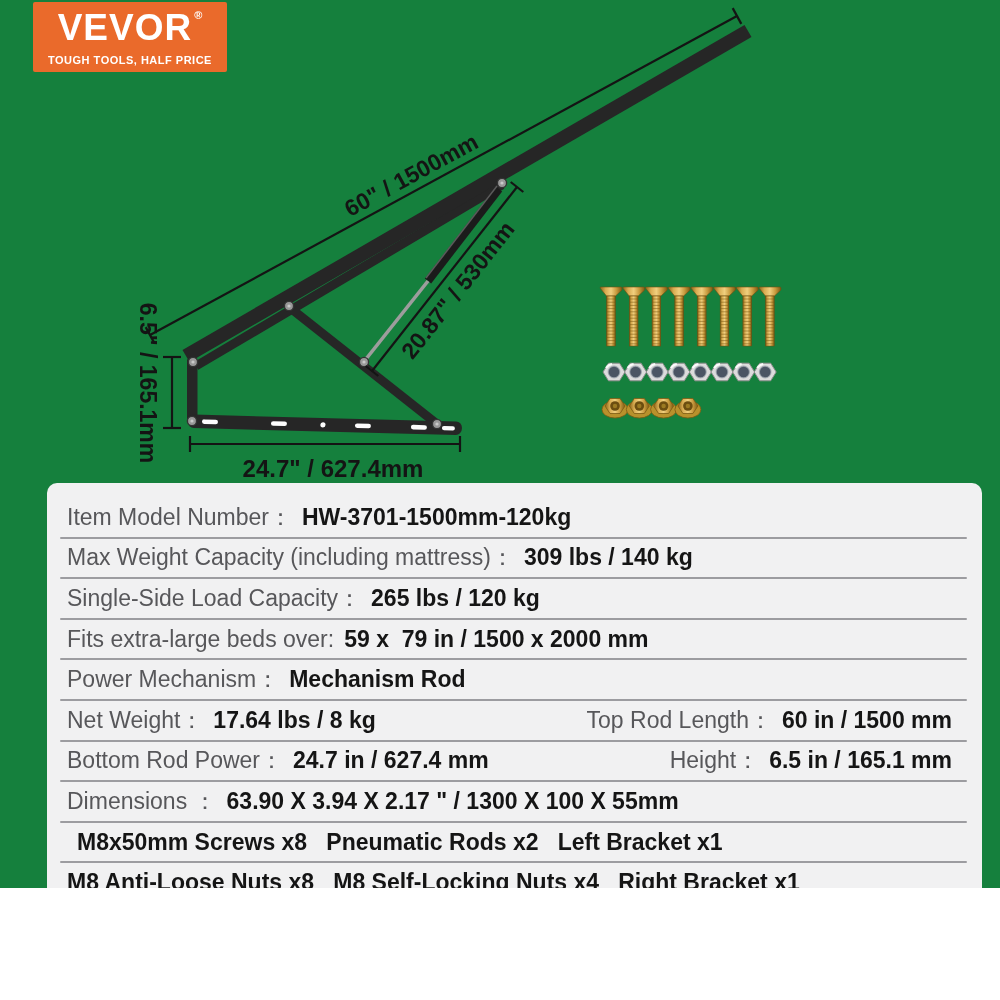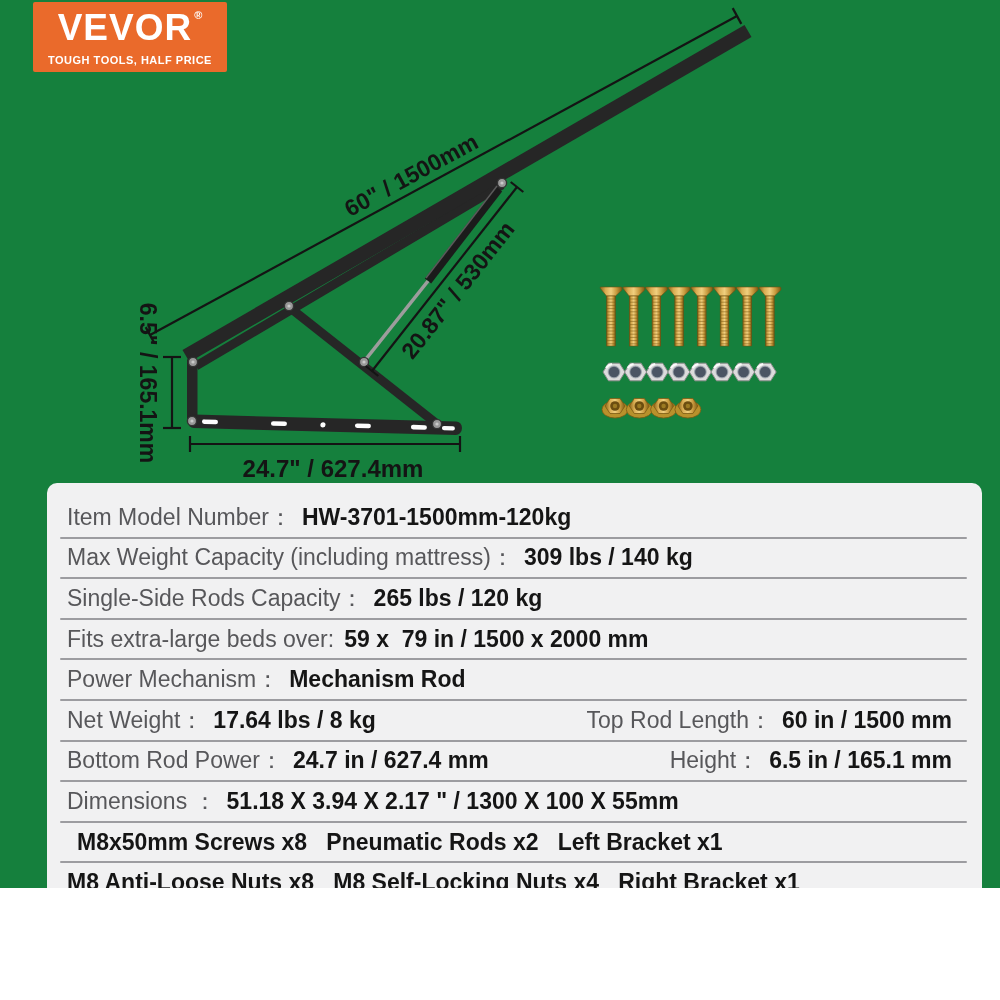--- a/index.html
+++ b/index.html
@@ -166,21 +166,21 @@
       <span class="lab">Item Model Number：</span>
       <span class="val">HW-3701-1500mm-120kg</span>
     </div>
 
     <div class="row">
       <span class="lab">Max Weight Capacity (including mattress)：</span>
       <span class="val">309 lbs / 140 kg</span>
     </div>
 
     <div class="row">
-      <span class="lab">Single-Side Rods Capacity：</span>
+      <span class="lab">Single-Side Load Capacity：</span>
       <span class="val">265 lbs / 120 kg</span>
     </div>
 
     <div class="row">
       <span class="lab">Fits extra-large beds over:</span>
       <span class="val">59 x  79 in / 1500 x 2000 mm</span>
     </div>
 
 
     <div class="row">
@@ -205,21 +205,21 @@
         <span class="val">24.7 in / 627.4 mm</span>
       </span>
       <span class="cell">
         <span class="lab">Height：</span>
         <span class="val">6.5 in / 165.1 mm</span>
       </span>
     </div>
 
     <div class="row">
       <span class="lab">Dimensions ：</span>
-      <span class="val">51.18 X 3.94 X 2.17 " / 1300 X 100 X 55mm</span>
+      <span class="val">63.90 X 3.94 X 2.17 " / 1300 X 100 X 55mm</span>
     </div>
 
     <div class="row">
       <span class="val">M8x50mm Screws x8   Pneumatic Rods x2   Left Bracket x1</span>
     </div>
 
     <div class="row">
       <span class="val noLab">M8 Anti-Loose Nuts x8   M8 Self-Locking Nuts x4   Right Bracket x1</span>
     </div>
 

